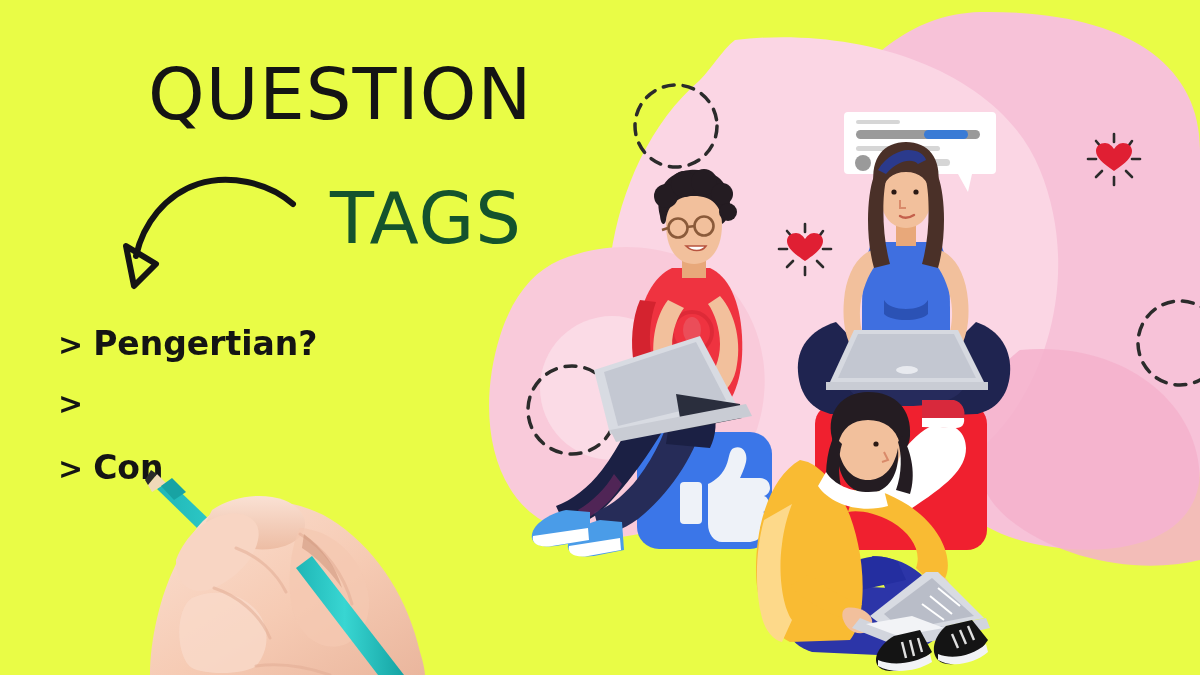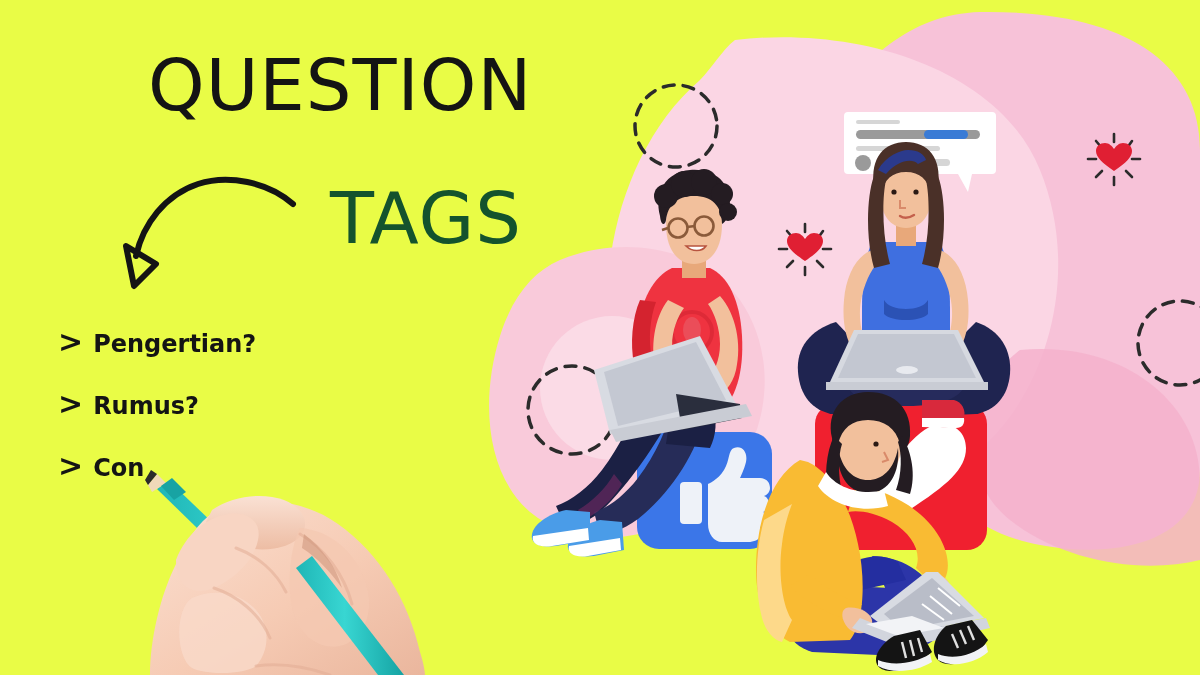--- a/index.html
+++ b/index.html
@@ -20,21 +20,21 @@
   .layer {
     position: absolute;
     top: 0; left: 0;
     width: 1200px;
     height: 675px;
   }
   
   #title-question {
     position: absolute;
     left: 148px;
-    top: 49px;
+    top: 58px;
     font-size: 72px;
     line-height: 1.0;
     letter-spacing: 1px;
     font-weight: 400;
     color: #141414;
     font-family: "DejaVu Sans", sans-serif;
     white-space: nowrap;
   }
   #title-tags {
     position: absolute;
@@ -61,21 +61,21 @@
     height: 62px;
     color: #141414;
   }
   .bullet-caret {
     font-size: 30px;
     font-weight: 700;
     margin-right: 10px;
     font-family: "DejaVu Sans", sans-serif;
   }
   .bullet-text {
-    font-size: 24px;
+    font-size: 33px;
     font-weight: 700;
     font-family: "DejaVu Sans", sans-serif;
     letter-spacing: 0px;
   }
   
   .nb { user-select: none; }
 </style>
 </head>
 <body>
 
@@ -362,21 +362,20 @@
     <path d="M126 246 L156 264 L134 286 Z" fill="none" stroke="#141414" stroke-width="6" stroke-linejoin="round"></path>
   </svg>
 
   <div id="bullets">
     <div class="bullet-row">
       <span class="bullet-caret nb">&gt;</span>
       <span class="bullet-text nb">Pengertian?</span>
     </div>
     <div class="bullet-row">
       <span class="bullet-caret nb">&gt;</span>
-      <span class="bullet-text nb">Rumus?</span>
     </div>
     <div class="bullet-row">
       <span class="bullet-caret nb">&gt;</span>
       <span class="bullet-text nb">Con</span>
     </div>
   </div>
 
   <svg class="layer" viewBox="0 0 1200 675" xmlns="http://www.w3.org/2000/svg">
     <defs>
       <linearGradient id="skinGrad" x1="0" y1="0" x2="1" y2="1">

